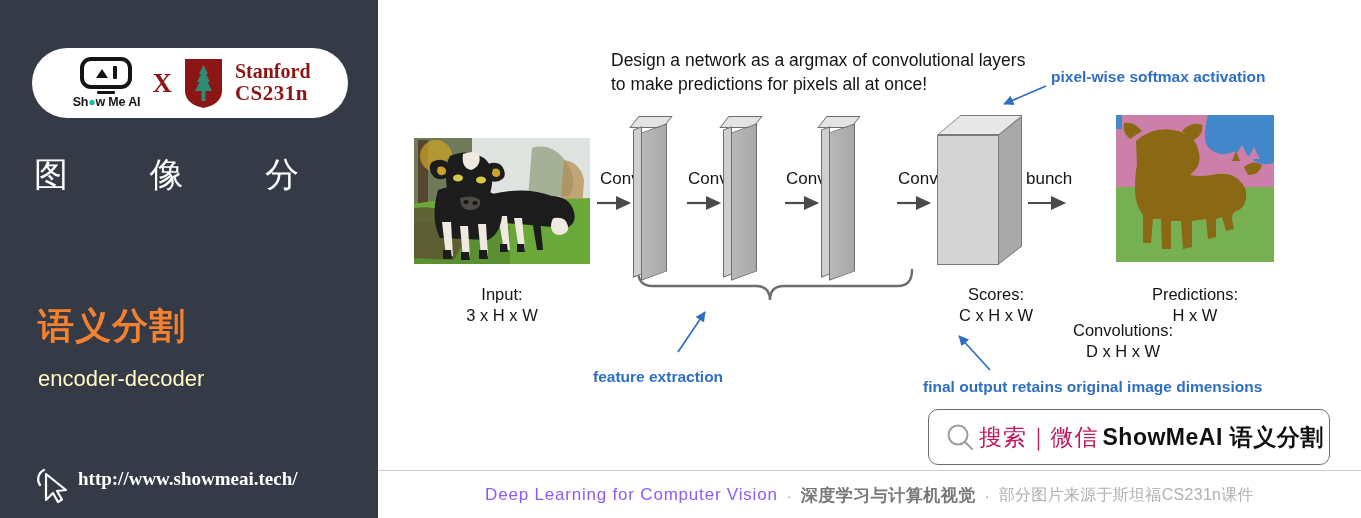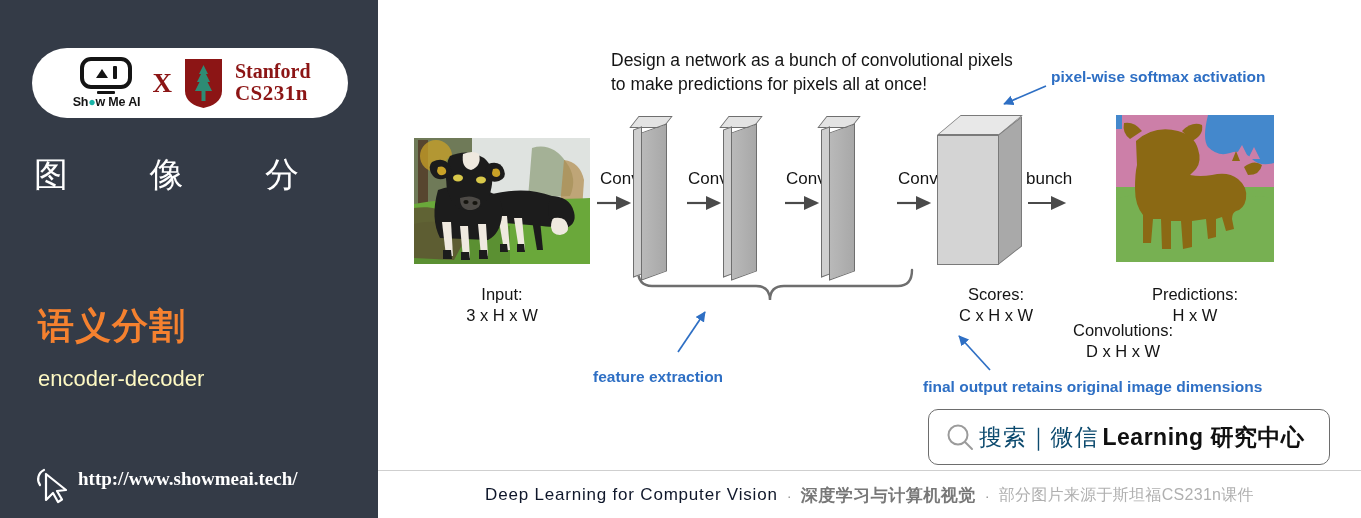--- a/index.html
+++ b/index.html
@@ -138,29 +138,29 @@
     background:#e8e8e8;border:1.4px solid #7a7a7a;box-sizing:border-box;
     transform:skewX(-50deg);transform-origin:left bottom;
   }
 
   .searchbox{
     position:absolute;left:550px;top:409px;width:402px;height:56px;
     border:1.6px solid #6d6d6d;border-radius:10px;
     display:flex;align-items:center;padding-left:16px;box-sizing:border-box;gap:4px;
     background:#fff;
   }
-  .search-cn{font-size:23px;color:#0c4a6e;letter-spacing:1px;font-family:Liberation Mono, monospace;}
+  .search-cn{font-size:23px;color:#be185d;letter-spacing:1px;font-family:Liberation Mono, monospace;}
   .search-strong{font-size:23px;color:#101010;font-weight:bold;letter-spacing:0.5px;}
 
   .footer{
     position:absolute;left:378px;top:470px;width:983px;height:48px;
     background:#fff;border-top:1.5px solid #cfcfcf;
     display:flex;align-items:center;justify-content:center;gap:9px;
   }
-  .f-en{font-size:17px;color:#0f172a;letter-spacing:0.8px;text-align:center;}
+  .f-en{font-size:17px;color:#8b5cf6;letter-spacing:0.8px;text-align:center;}
   .f-dot{font-size:15px;color:#9a9a9a;}
   .f-cn-b{font-size:17px;color:#777;font-weight:bold;letter-spacing:0.5px;}
   .f-cn{font-size:16px;color:#b0b0b0;letter-spacing:0.3px;}
 </style>
 </head>
 <body>
 
 <div id="page">
 
   <div id="sidebar">
@@ -196,21 +196,21 @@
         <path d="M8 4 C2 7 0.5 14 4 19" stroke="#ffffff" stroke-width="2.2" fill="none" stroke-linecap="round"></path>
         <path d="M10 8 L10 34 L17 27 L22 36 L26 33.5 L21 25 L30 24 Z" fill="none" stroke="#ffffff" stroke-width="2.2" stroke-linejoin="round"></path>
       </svg>
     </div>
     <div class="side-url">http://www.showmeai.tech/</div>
   </div>
 
   <div id="slide">
 
     <div class="headline">
-      <div>Design a network as a bunch of convolutional pixels</div>
+      <div>Design a network as a argmax of convolutional layers</div>
       <div>to  make predictions for pixels all at once!</div>
     </div>
 
     <div class="anno anno-softmax">pixel-wise softmax activation</div>
     <div class="anno anno-feature">feature extraction</div>
     <div class="anno anno-final">final output retains original image dimensions</div>
 
     <svg style="position:absolute;left:0;top:0;width:983px;height:518px;pointer-events:none">
       <defs>
         <marker id="ah" markerWidth="7" markerHeight="7" refX="5.5" refY="3" orient="auto">
@@ -342,21 +342,21 @@
       <div>Predictions:</div>
       <div>H x W</div>
     </div>
 
     <div class="searchbox">
       <svg width="30" height="30" viewBox="0 0 30 30">
         <circle cx="13" cy="13" r="9.5" stroke="#9b9b9b" stroke-width="2" fill="none"></circle>
         <line x1="20" y1="20" x2="27" y2="27" stroke="#9b9b9b" stroke-width="2" stroke-linecap="round"></line>
       </svg>
       <span class="search-cn">搜索｜微信</span>
-      <span class="search-strong">Learning 研究中心</span>
+      <span class="search-strong">ShowMeAI 语义分割</span>
     </div>
 
   </div>
 
   <div class="footer">
     <span class="f-en">Deep Learning for Computer Vision</span>
     <span class="f-dot">·</span>
     <span class="f-cn-b">深度学习与计算机视觉</span>
     <span class="f-dot">·</span>
     <span class="f-cn">部分图片来源于斯坦福CS231n课件</span>

